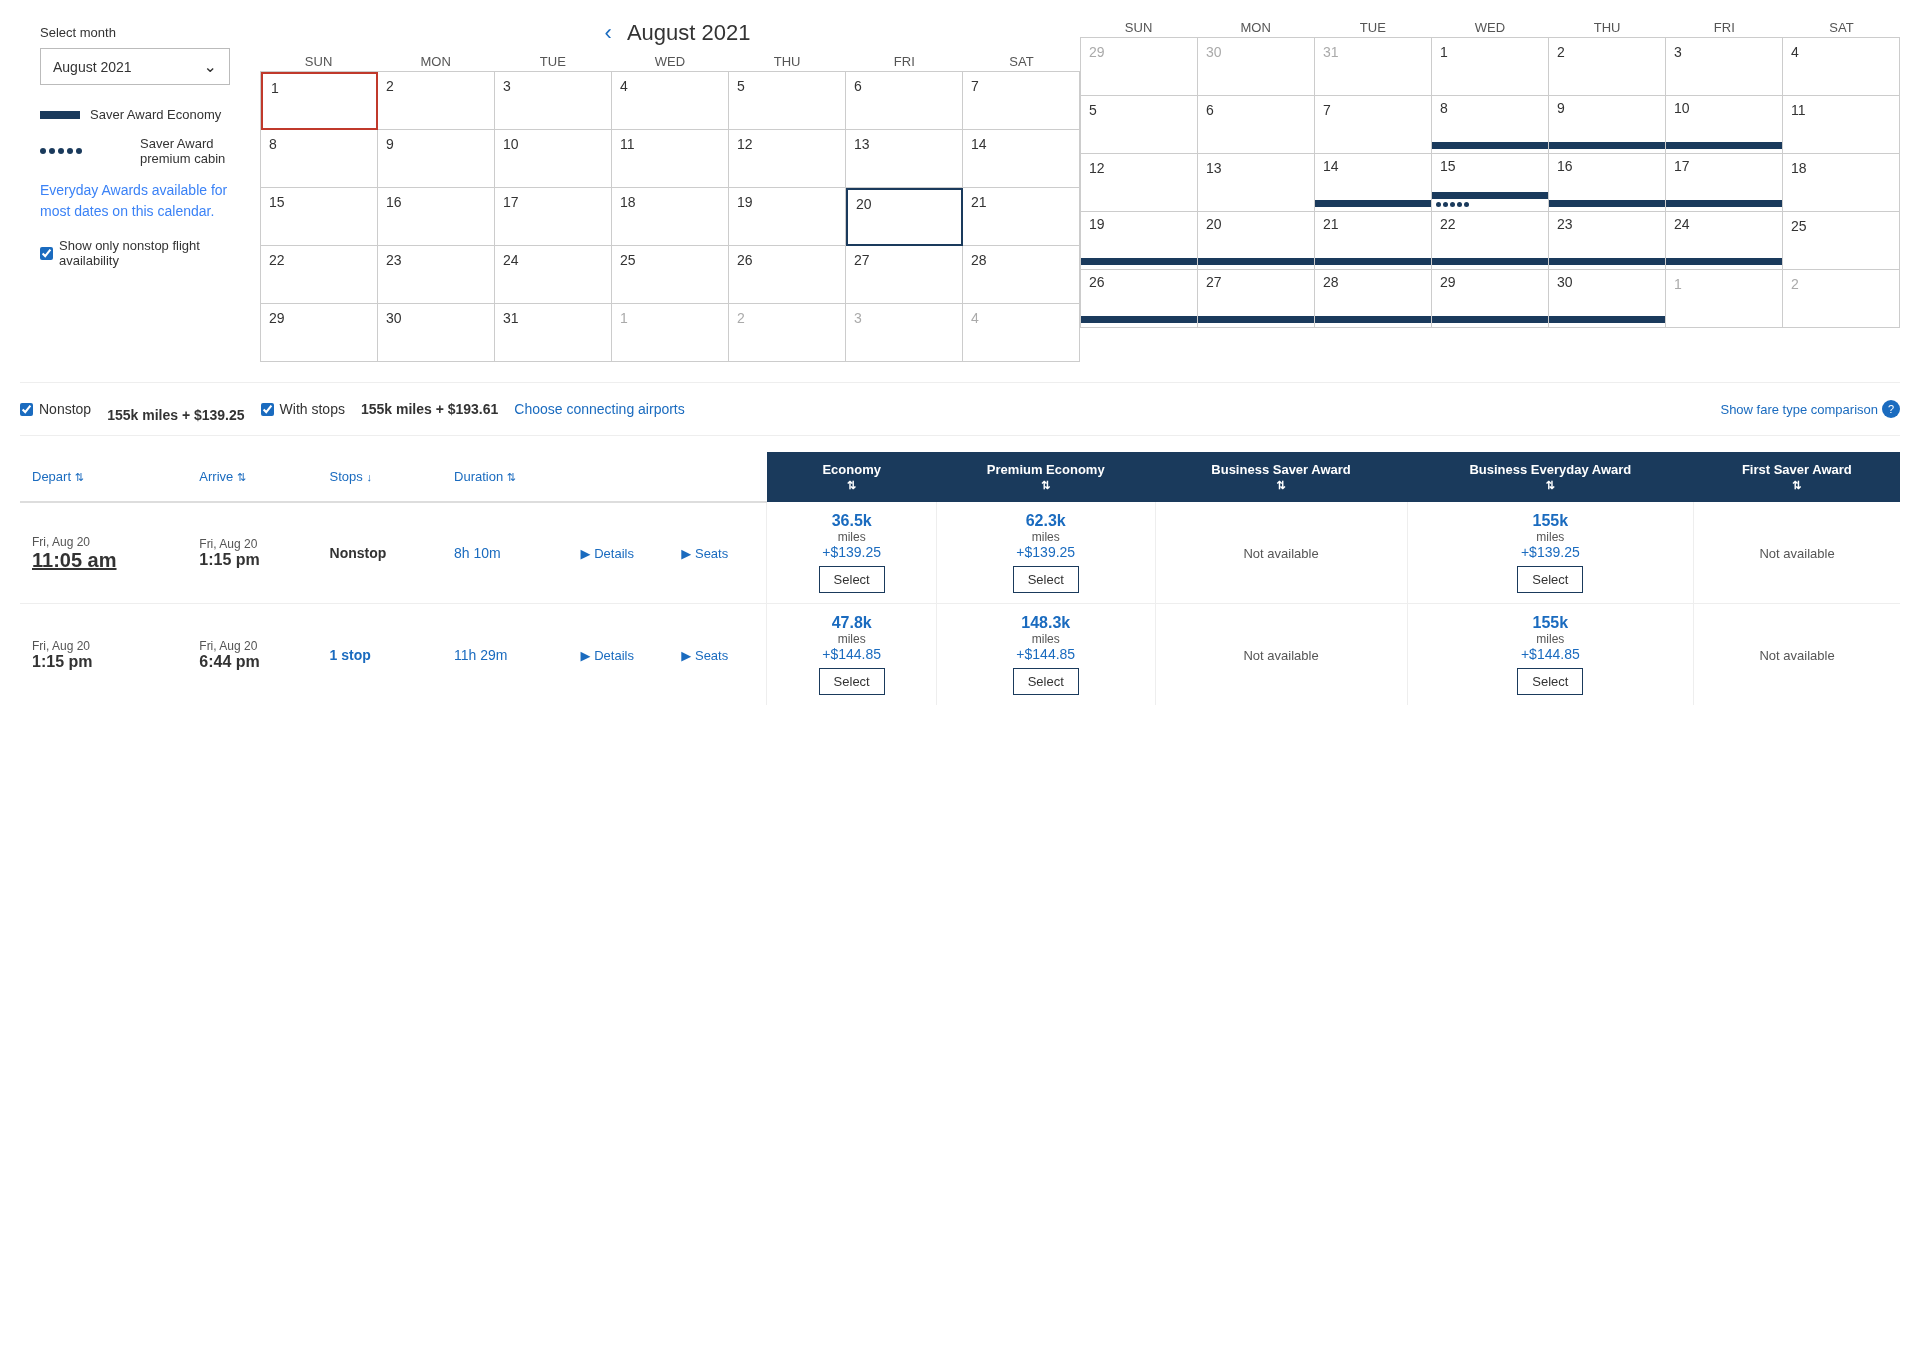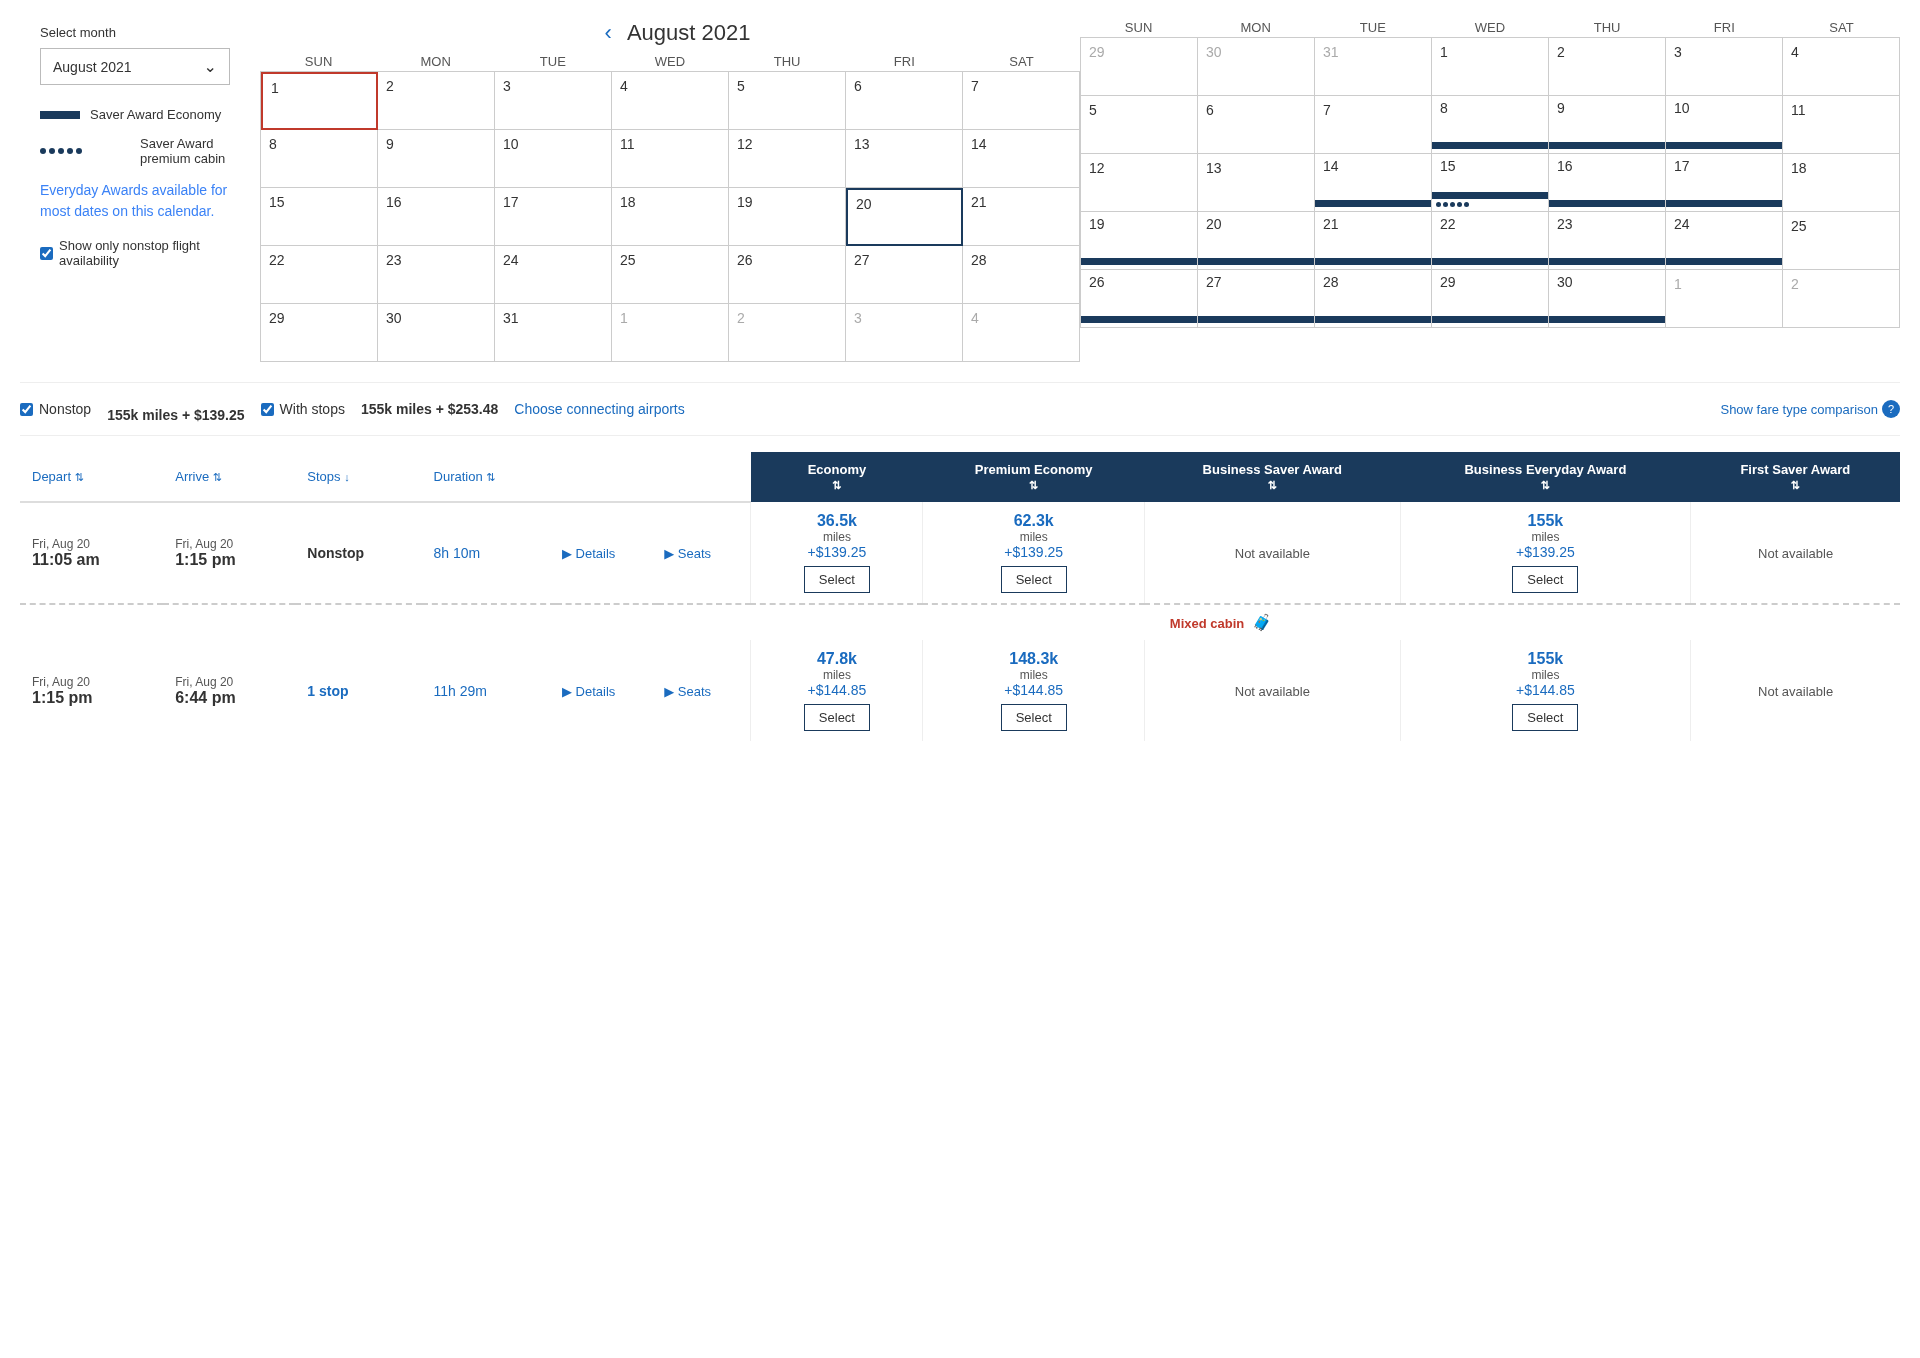--- a/index.html
+++ b/index.html
@@ -178,21 +178,21 @@
 <div style="display:flex;align-items:center;gap:16px;margin-top:20px;margin-bottom:16px;padding:12px 0;border-top:1px solid #eee;border-bottom:1px solid #eee;">
   <label style="display:flex;align-items:center;gap:6px;font-size:14px;">
     <input type="checkbox" checked="" style="accent-color: rgb(26, 107, 191);">
     <span>Nonstop</span>
   </label>
   <span style="font-weight:bold;font-size:14px;margin-top:12px;">155k miles + $139.25</span>
   <label style="display:flex;align-items:center;gap:6px;font-size:14px;">
     <input type="checkbox" checked="" style="accent-color: rgb(26, 107, 191);">
     <span>With stops</span>
   </label>
-  <span style="font-weight:bold;font-size:14px;">155k miles + $253.48</span>
+  <span style="font-weight:bold;font-size:14px;">155k miles + $193.61</span>
   <a style="color:#1a6bbf;cursor:pointer;text-decoration:none;font-size:14px;">Choose connecting airports</a>
   <div style="margin-left:auto;display:flex;align-items:center;gap:4px;">
     <a style="color:#1a6bbf;cursor:pointer;font-size:13px;text-decoration:none;">Show fare type comparison</a>
     <span style="display:inline-flex;align-items:center;justify-content:center;width:18px;height:18px;background:#1a6bbf;color:#fff;border-radius:50%;font-size:11px;">?</span>
   </div>
 </div>
 
 <table style="width:100%;border-collapse:collapse;">
   <thead>
     <tr>
@@ -229,21 +229,21 @@
         <span>First Saver Award</span><br>
         <span style="font-size:11px;">⇅</span>
       </th>
     </tr>
   </thead>
   <tbody>
 
     <tr style="border-bottom:1px solid #eee;">
       <td style="padding:12px 12px;vertical-align:middle;">
         <div style="font-size:12px;color:#555;">Fri, Aug 20</div>
-        <div style="font-size:16px;font-weight:bold;">11:05 am</div>
+        <div style="font-size:20px;font-weight:bold;text-decoration:underline;">11:05 am</div>
       </td>
       <td style="padding:12px 12px;vertical-align:middle;">
         <div style="font-size:12px;color:#555;">Fri, Aug 20</div>
         <div style="font-size:16px;font-weight:bold;">1:15 pm</div>
       </td>
       <td style="padding:12px 12px;vertical-align:middle;">
         <span style="font-weight:bold;">Nonstop</span>
       </td>
       <td style="padding:12px 12px;vertical-align:middle;">
         <span style="color:#1a6bbf;">8h 10m</span>
@@ -273,30 +273,20 @@
         <div style="font-size:16px;color:#1a6bbf;font-weight:bold;"><span>155k</span></div>
         <div style="font-size:12px;color:#555;">miles</div>
         <div style="color:#1a6bbf;font-size:14px;">+$139.25</div>
         <button style="border:1px solid #1a3a5c;background:#fff;color:#333;padding:5px 14px;cursor:pointer;font-size:13px;margin-top:6px;"><span>Select</span></button>
       </td>
       <td style="padding:10px 12px;vertical-align:middle;text-align:center;border-left:1px solid #eee;">
         <span style="color:#555;font-size:13px;">Not available</span>
       </td>
     </tr>
 
-    <tr style="border-top:2px dashed #ccc;">
-      <td colspan="6" style="padding:8px 12px;">
-      </td>
-      <td colspan="4" style="padding:8px 12px;text-align:center;">
-        <span style="color:#c0392b;font-weight:bold;font-size:13px;">
-          <span>Mixed cabin</span>
-          <span style="font-size:16px;margin-left:4px;">🧳</span>
-        </span>
-      </td>
-    </tr>
 
     <tr>
       <td style="padding:12px 12px;vertical-align:middle;">
         <div style="font-size:12px;color:#555;">Fri, Aug 20</div>
         <div style="font-size:16px;font-weight:bold;">1:15 pm</div>
       </td>
       <td style="padding:12px 12px;vertical-align:middle;">
         <div style="font-size:12px;color:#555;">Fri, Aug 20</div>
         <div style="font-size:16px;font-weight:bold;">6:44 pm</div>
       </td>

